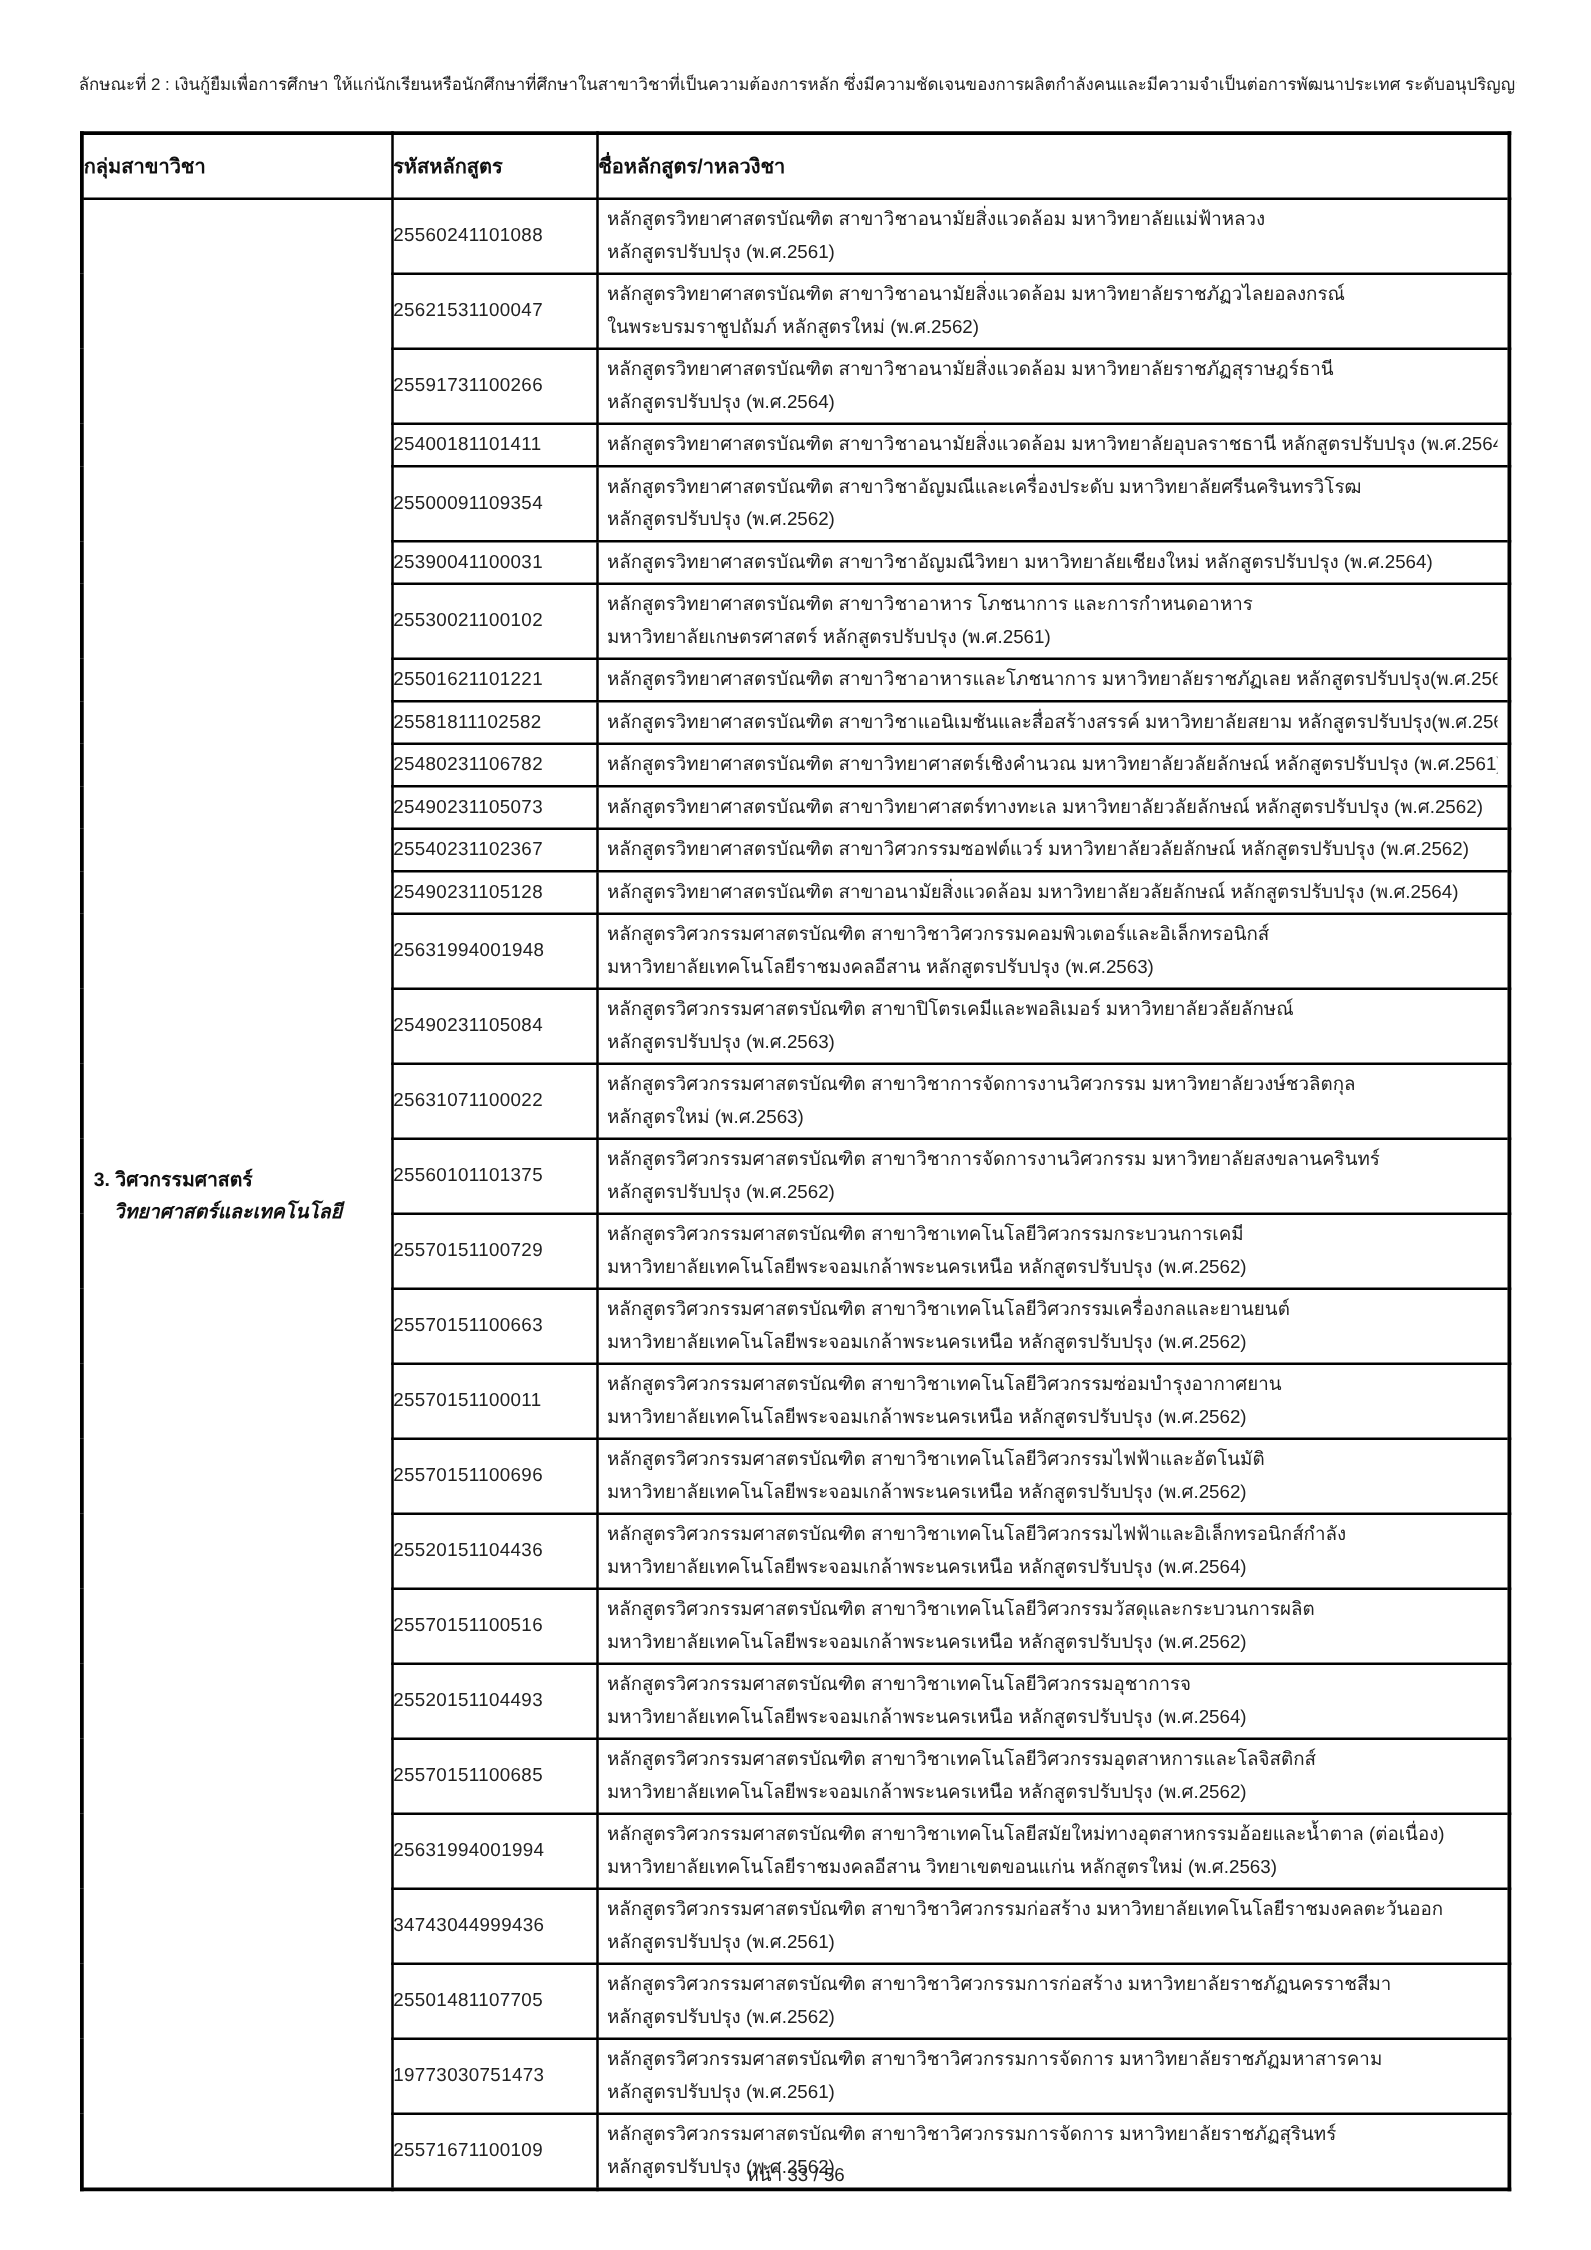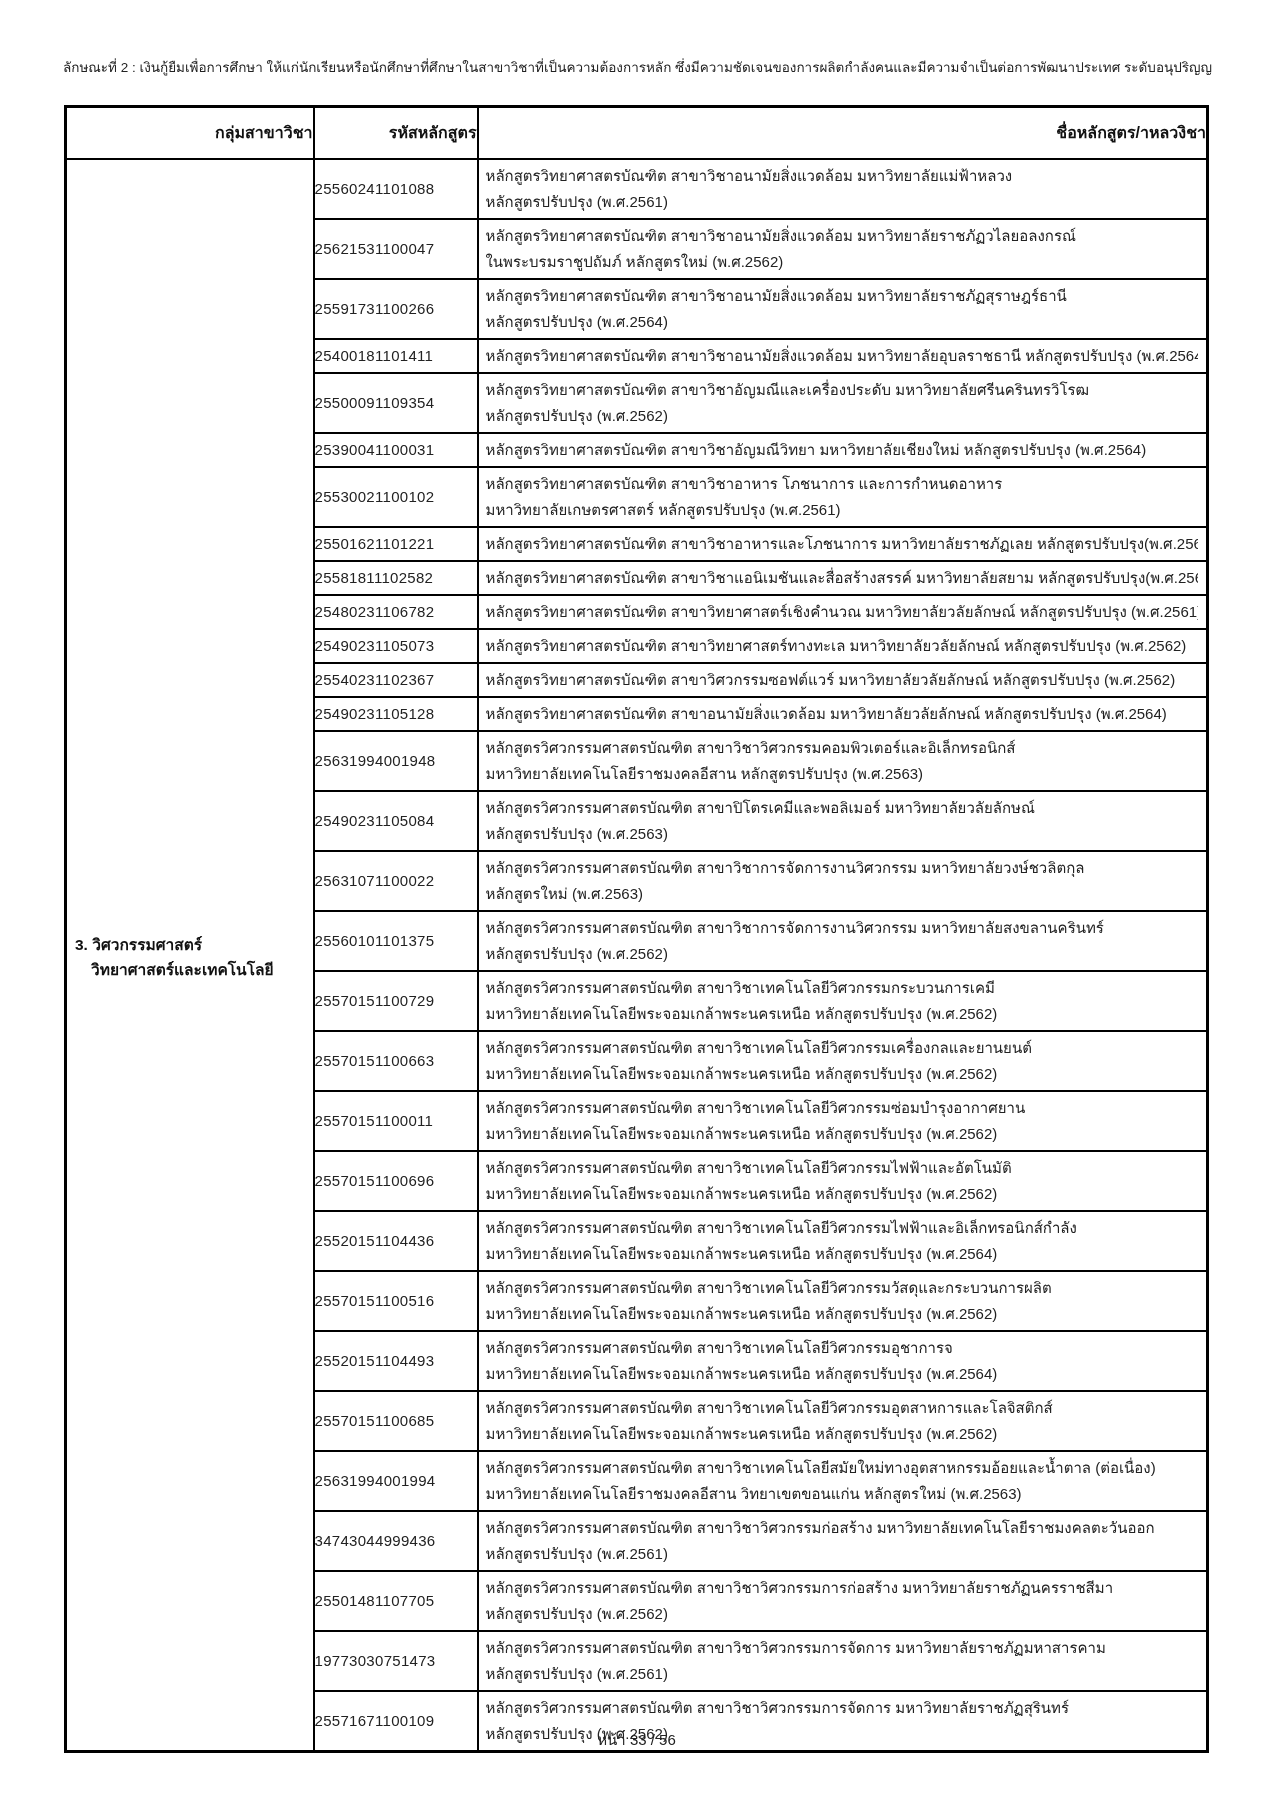--- a/index.html
+++ b/index.html
@@ -37,33 +37,33 @@
   table.program-table col.c-code  { width: 164px; }
   table.program-table th, table.program-table td {
     border: 2px solid #000;
     vertical-align: middle;
   }
   table.program-table { border: 3px solid #000; }
   th.head-cell {
     height: 52px;
     font-size: 16px;
     font-weight: 700;
-    text-align: right;
+    text-align: left;
     color: #111;
   }
   td.group-cell {
     vertical-align: top;
     padding: 8px 6px 4px 8px;
     font-size: 15.5px;
     font-weight: 700;
     line-height: 25px;
     color: #111;
     margin-top: 31px;
   }
-  td.group-cell .group-line2 { padding-left: 16px; }
+  td.group-cell .group-line2 { padding-left: 16px; font-style: italic; }
   td.code-cell {
     text-align: left;
     font-size: 15px;
     color: #222;
     letter-spacing: 0.3px;
   }
   td.name-cell {
     padding: 3px 8px 3px 7px;
     font-size: 15px;
     line-height: 26px;

